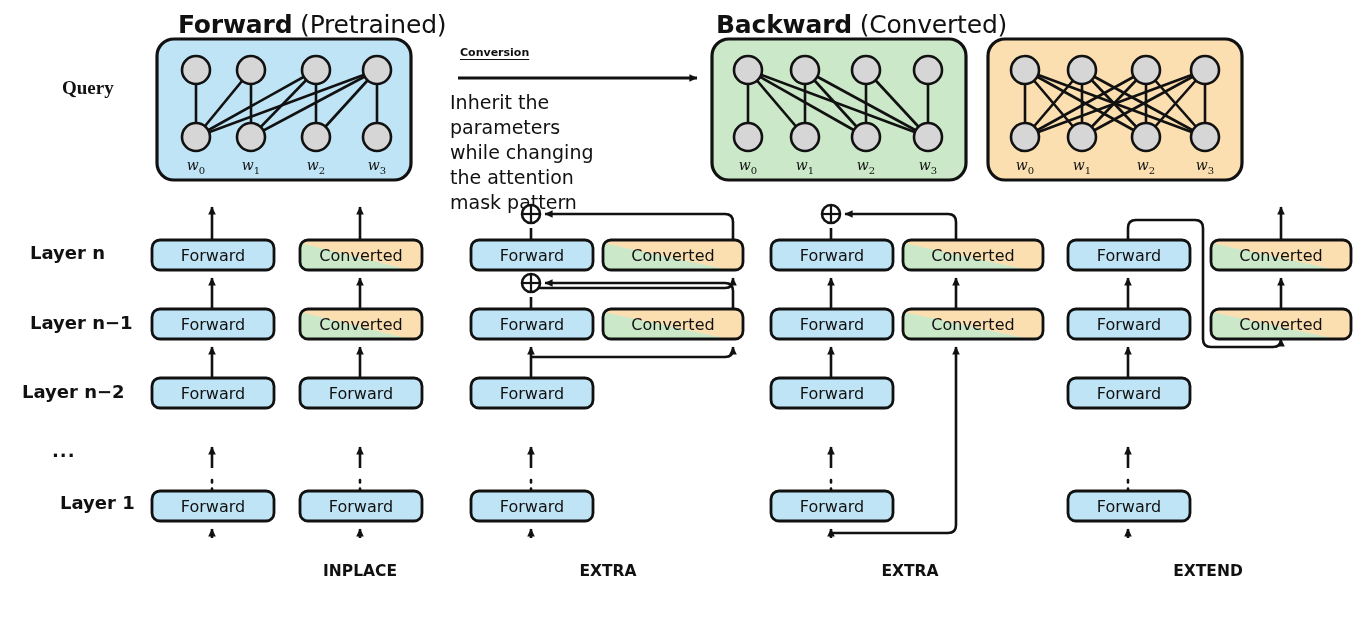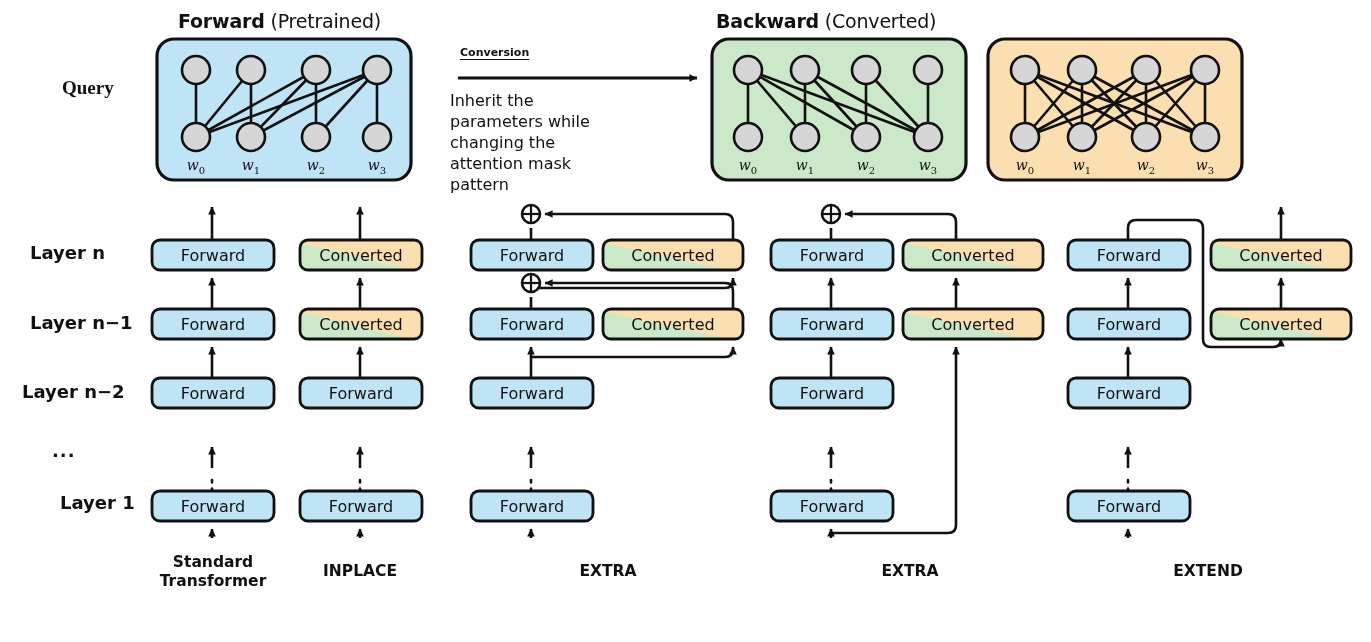--- a/index.html
+++ b/index.html
@@ -4,26 +4,26 @@
 <style>
   html,body{margin:0;padding:0;background:#fff;}
   body{
     width:1371px;height:642px;position:relative;overflow:hidden;
     font-family:"DejaVu Sans","Liberation Sans",sans-serif;
     color:#111;
   }
   #stage{position:absolute;inset:0;}
   svg.layer{position:absolute;left:0;top:0;width:1371px;height:642px;overflow:visible;}
   .t{position:absolute;white-space:nowrap;}
-  .panel-title{font-size:19px;letter-spacing:-.2px;}
+  .panel-title{font-size:25px;letter-spacing:-.2px;}
   .panel-title b{font-weight:bold;}
   .panel-title span{font-weight:400;}
   .query-label{font-size:19px;font-weight:bold;}
   .conv-head{font-size:11px;font-weight:bold;text-decoration:underline;text-underline-offset:3px;}
-  .conv-body{font-size:16px;line-height:1.32;font-weight:400;}
+  .conv-body{font-size:19px;line-height:1.32;font-weight:400;}
   .layer-label{font-size:18px;font-weight:bold;}
   .col-label{font-size:15.5px;font-weight:bold;text-align:center;line-height:1.25;}
   .blk-text{font-size:16px;font-weight:400;}
   .dots{font-size:18px;font-weight:bold;letter-spacing:1px;}
 </style>
 </head>
 <body>
 
 <div id="stage">
 
@@ -38,24 +38,20 @@
 
   <div class="t conv-head" style="left:460px;top:46px;">Conversion</div>
   <div class="t conv-body" style="left:450px;top:90px;width:165px;white-space:normal;">Inherit the parameters while changing the attention mask pattern</div>
 
   <div class="t layer-label" style="left:30px;top:242px;">Layer n</div>
   <div class="t layer-label" style="left:30px;top:312px;">Layer n−1</div>
   <div class="t layer-label" style="left:22px;top:381px;">Layer n−2</div>
   <div class="t dots" style="left:52px;top:440px;">...</div>
   <div class="t layer-label" style="left:30px;top:492px;margin-left:30px;">Layer 1</div>
 
-  <div class="t col-label" style="left:133px;top:553px;width:160px;">
-    <div>Standard</div>
-    <div>Transformer</div>
-  </div>
   <div class="t col-label" style="left:280px;top:562px;width:160px;">INPLACE</div>
   <div class="t col-label" style="left:528px;top:562px;width:160px;">EXTRA</div>
   <div class="t col-label" style="left:830px;top:562px;width:160px;">EXTRA</div>
   <div class="t col-label" style="left:1128px;top:562px;width:160px;">EXTEND</div>
 
   <svg class="layer" viewBox="0 0 1371 642">
     <defs>
       <marker id="arw" markerWidth="9" markerHeight="9" refX="7.6" refY="4.5" orient="auto" markerUnits="userSpaceOnUse">
         <path d="M0,0.7 L8,4.5 L0,8.3 z" fill="#111"></path>
       </marker>

